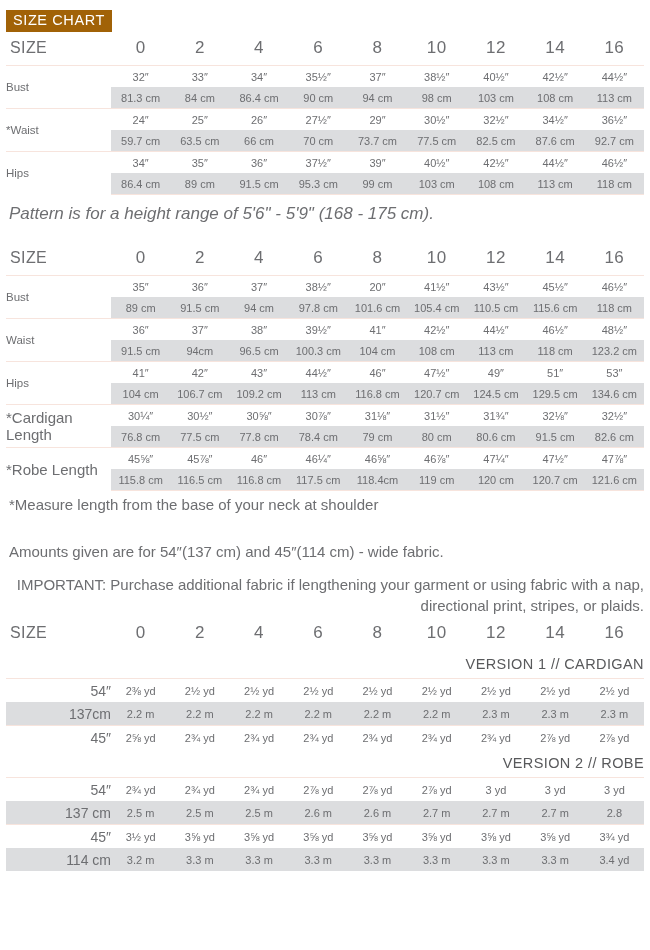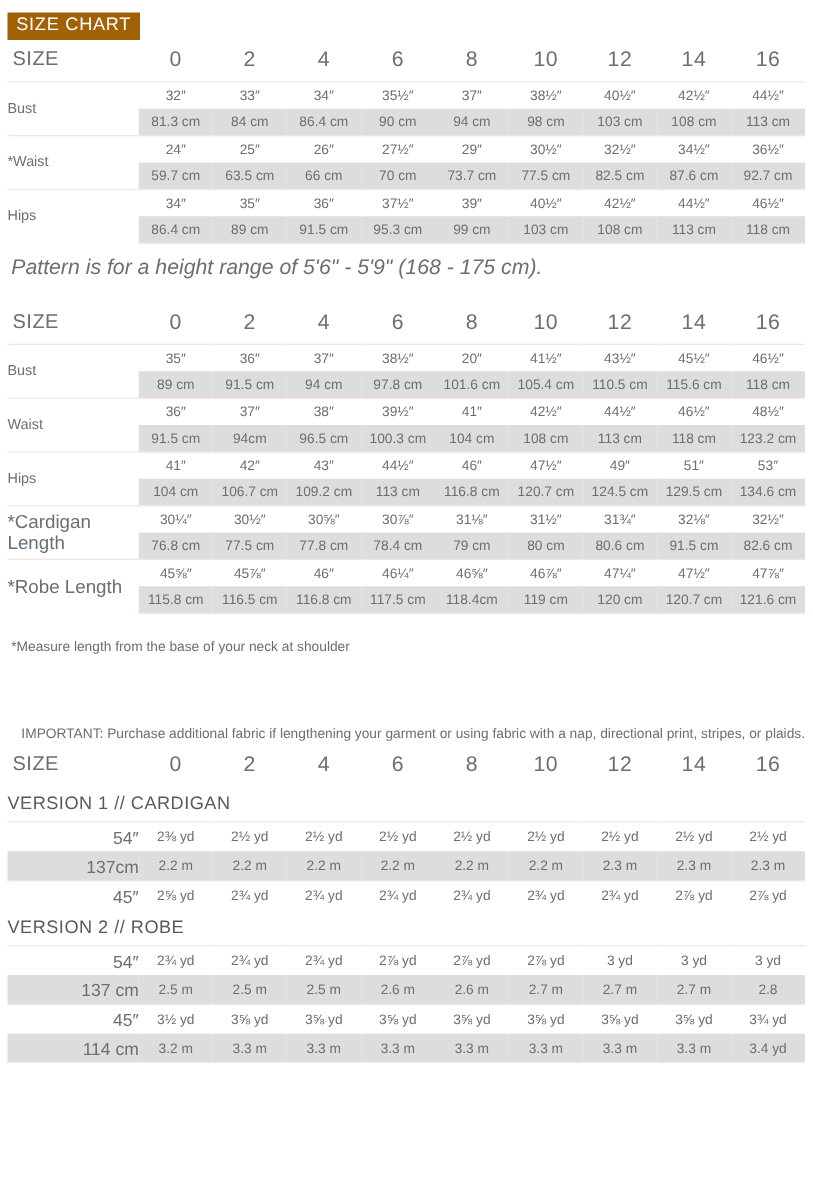--- a/index.html
+++ b/index.html
@@ -64,30 +64,30 @@
   tr.peach-top > td { border-top: 1px solid #f7e4dd; }
 
   
   .note-italic {
     font-style: italic;
     font-size: 17px;
     color: #6d6e71;
     padding: 9px 0 0 3px;
   }
   .note {
-    font-size: 11px;
-    color: #6d6e71;
-    padding: 20px 0 0 3px;
+    font-size: 15px;
+    color: #6d6e71;
+    padding: 3px 0 0 3px;
     line-height: 1.45;
   }
   .note p { margin: 0; }
   .note p.gap { margin-top: 11px; text-align: right; }
 
   .version-title {
-    text-align: left;
+    text-align: right;
     font-size: 14.5px;
     color: #58595b;
     letter-spacing: 0.4px;
     padding: 6px 0 6px 0;
   }
 
   .sec { margin-top: 0; }
   .sp-10 { height: 10px; }
   .sp-18 { height: 18px; }
   .sp-22 { height: 22px; }
@@ -344,20 +344,21 @@
         </tbody>
     </table>
     <div class="note">
       <p>*Measure length from the base of your neck at shoulder</p>
     </div>
   </div>
 
   <div class="sec">
     <div class="sp-22"></div>
     <div class="note">
+      <p>Amounts given are for 54″(137 cm) and 45″(114 cm) - wide fabric.</p>
       <p class="gap">IMPORTANT: Purchase additional fabric if lengthening your garment or using fabric with a nap, directional print, stripes, or plaids.</p>
     </div>
 
     <table>
       <colgroup>
           <col class="lblcol">
           <col span="9">
         </colgroup>
       <tbody>
           <tr class="hdr-row">

